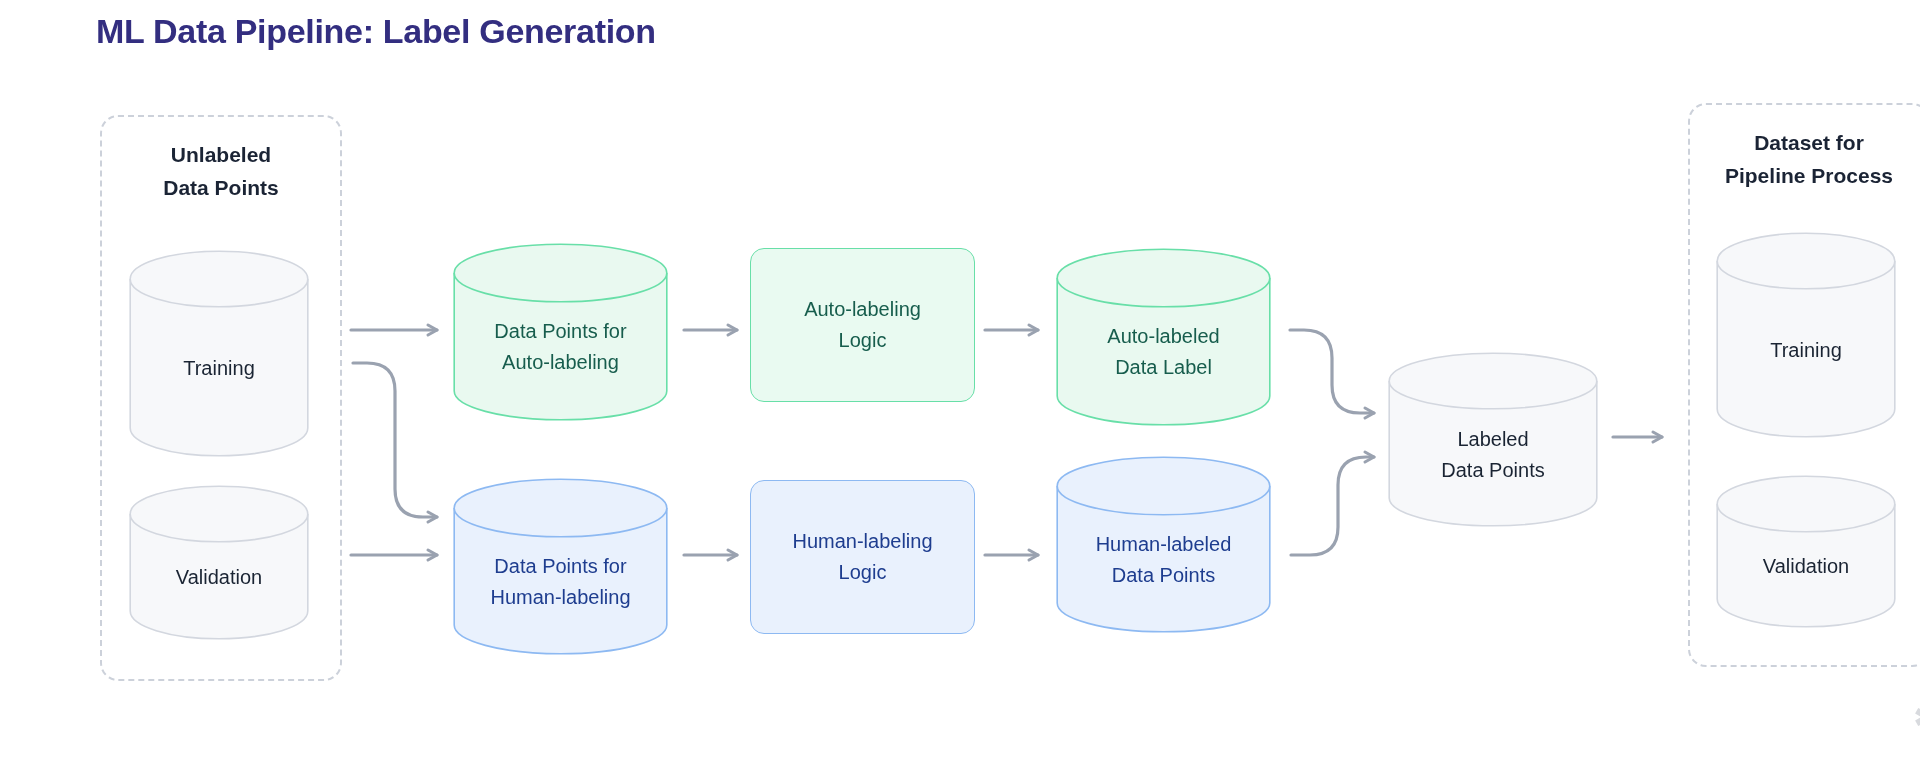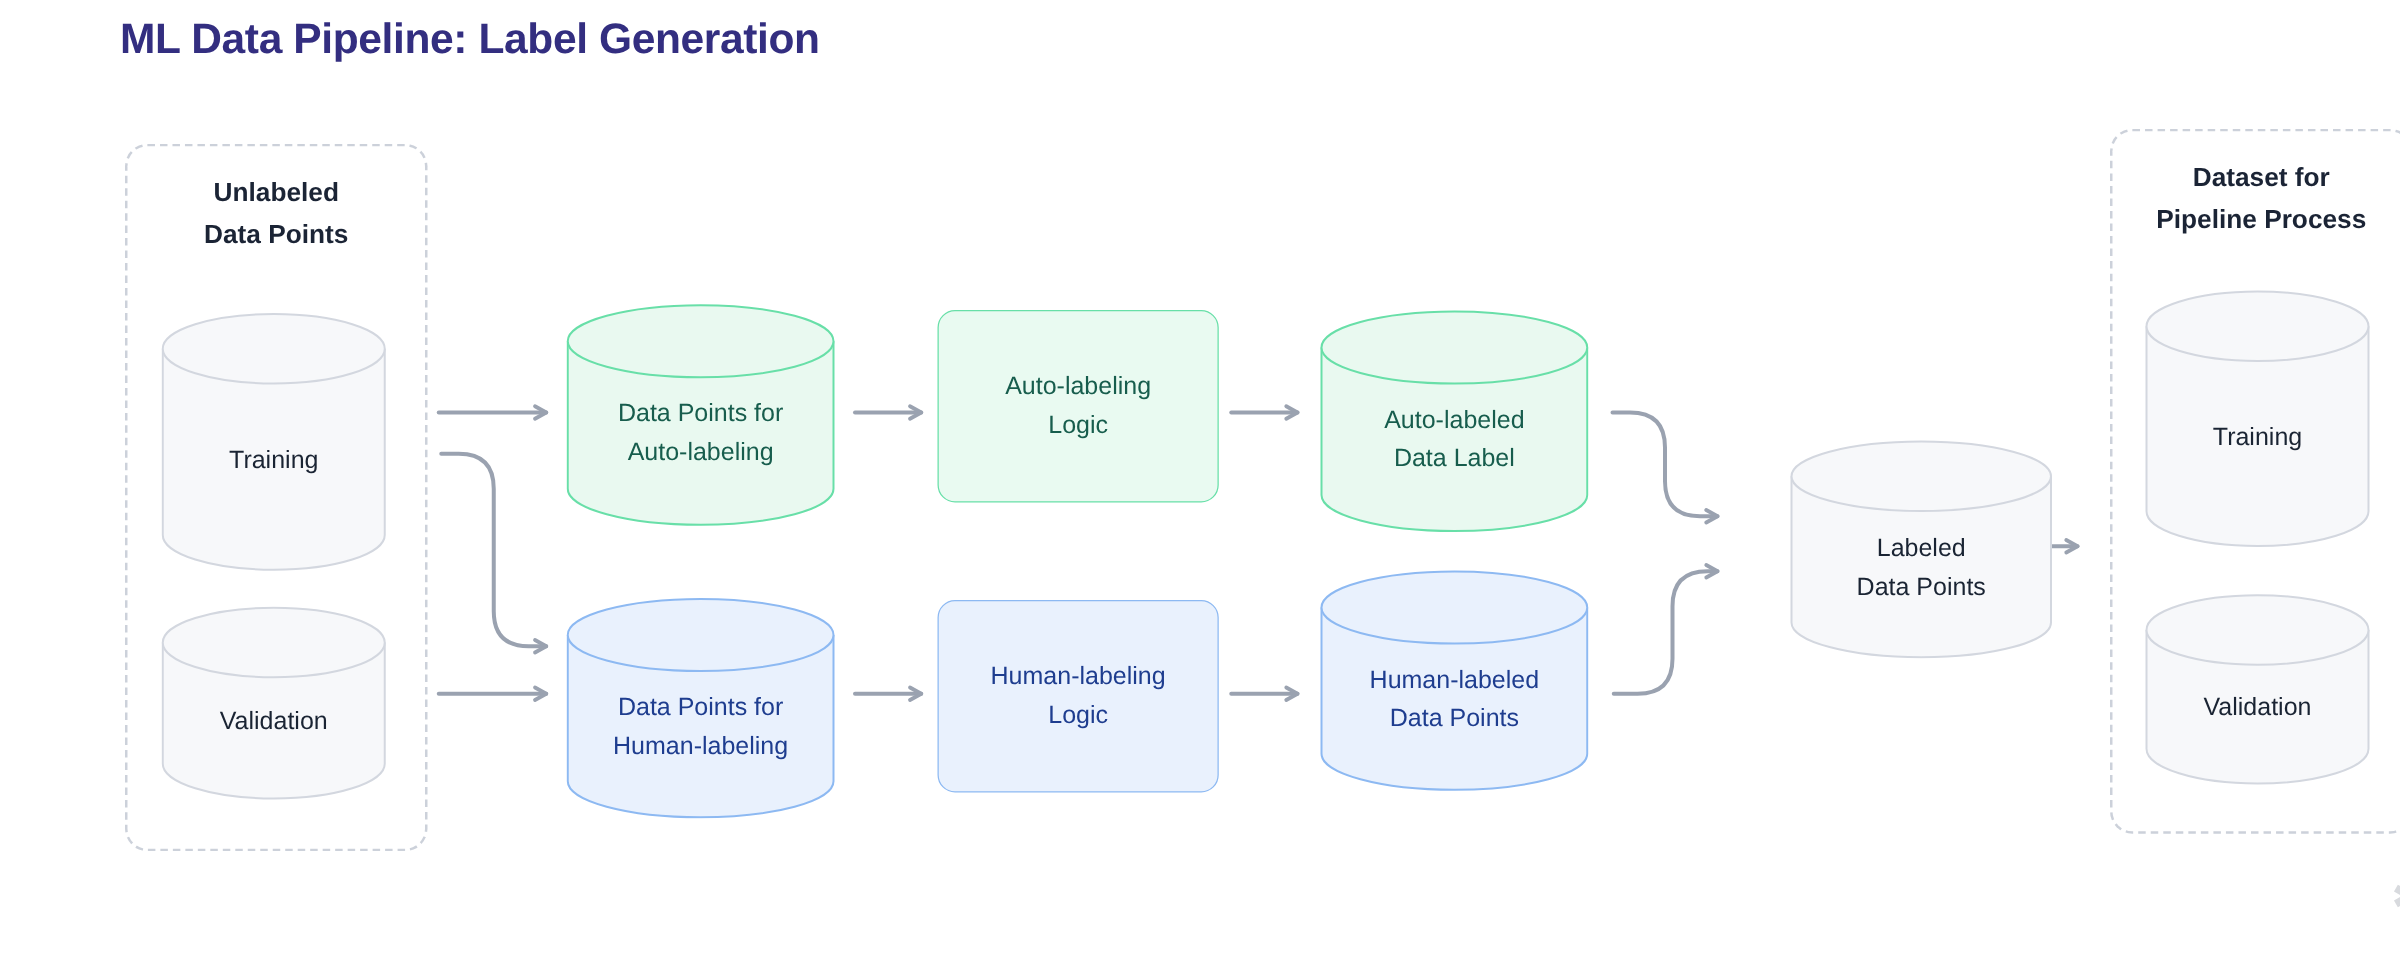--- a/index.html
+++ b/index.html
@@ -136,21 +136,21 @@
 
   <figure class="cyl blue" style="left:1008px; top:456px;">
     <svg class="cyl-svg" width="215" height="177" viewBox="0 0 215 177">
       <path class="cyl-body" d="M 1.2,30 L 1.2,147 A 106.3 28.8 0 0 0 213.8,147 L 213.8,30"></path>
       <ellipse class="cyl-top" cx="107.5" cy="30" rx="106.3" ry="28.8"></ellipse>
     </svg>
     <figcaption>Human-labeled
 Data Points</figcaption>
   </figure>
 
-  <figure class="cyl gray" style="left:1384px; top:352px;">
+  <figure class="cyl gray" style="left:1340px; top:352px;">
     <svg class="cyl-svg" width="210" height="175" viewBox="0 0 210 175">
       <path class="cyl-body" d="M 1.2,29 L 1.2,146 A 103.8 27.8 0 0 0 208.8,146 L 208.8,29"></path>
       <ellipse class="cyl-top" cx="105" cy="29" rx="103.8" ry="27.8"></ellipse>
     </svg>
     <figcaption>Labeled
 Data Points</figcaption>
   </figure>
 
   <section class="group" style="left:1640px; top:103px; width:238px; height:560px;">
     <div class="group-title">Dataset for

